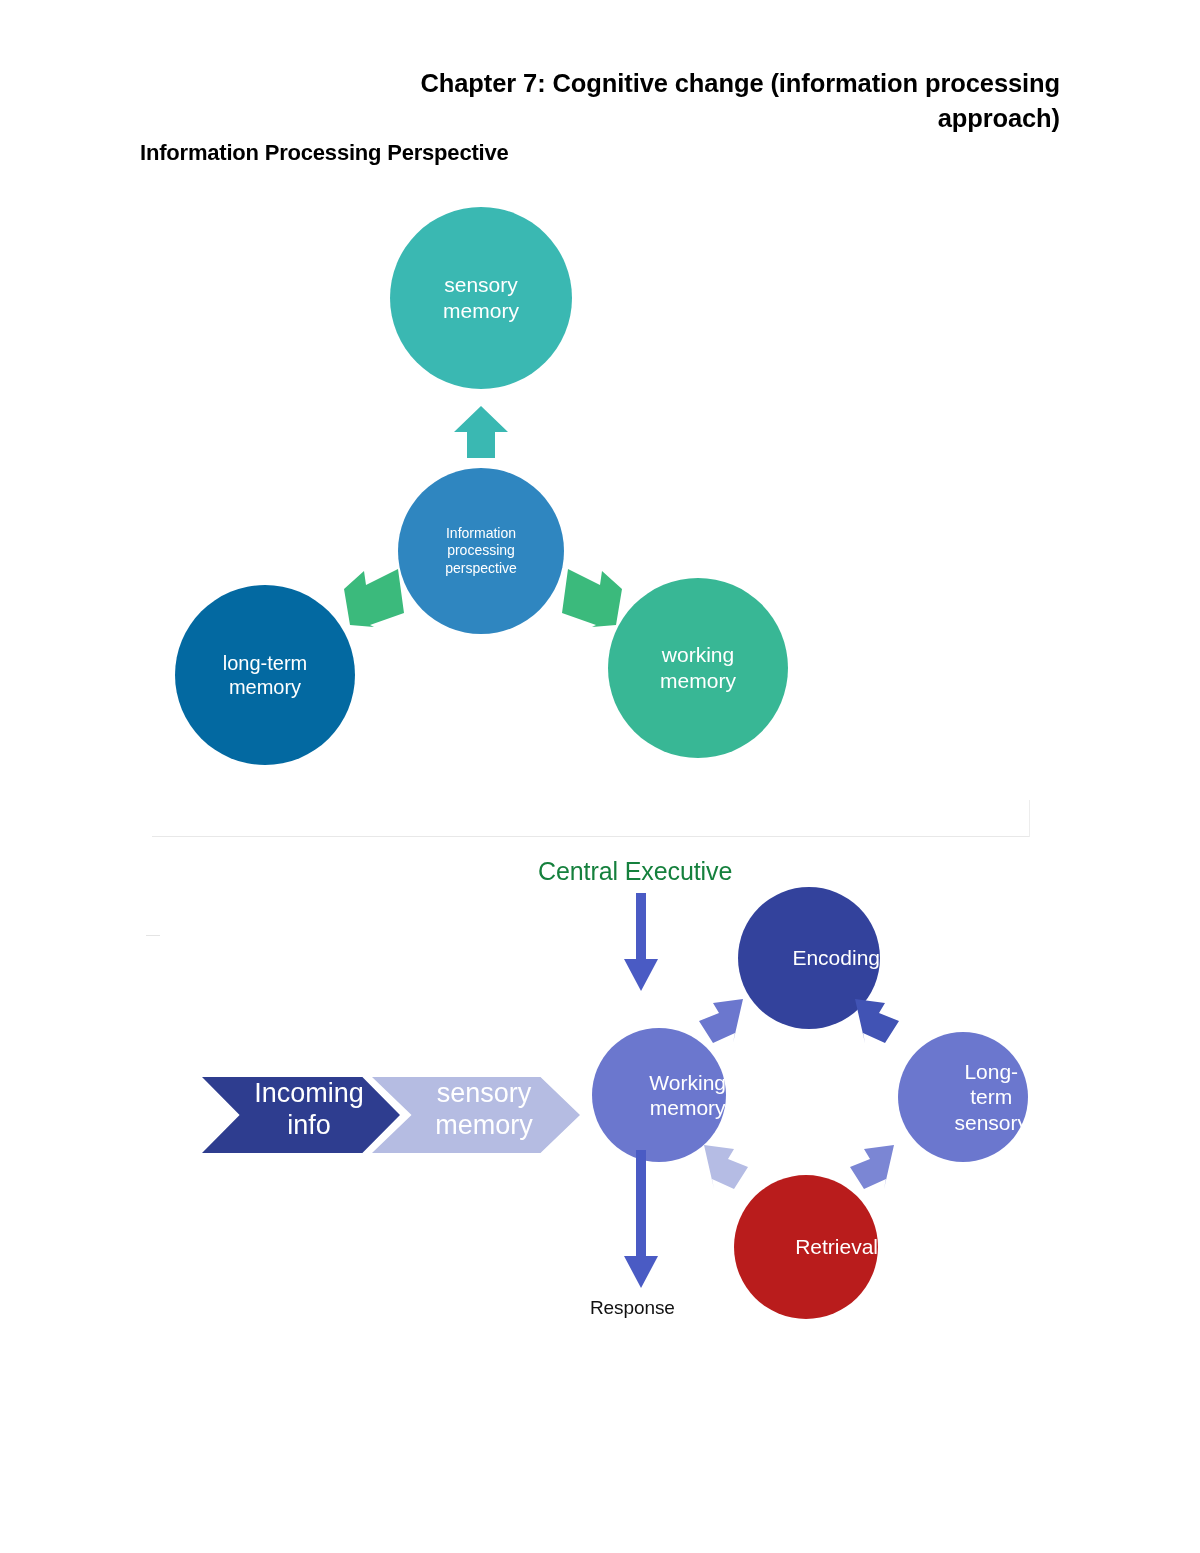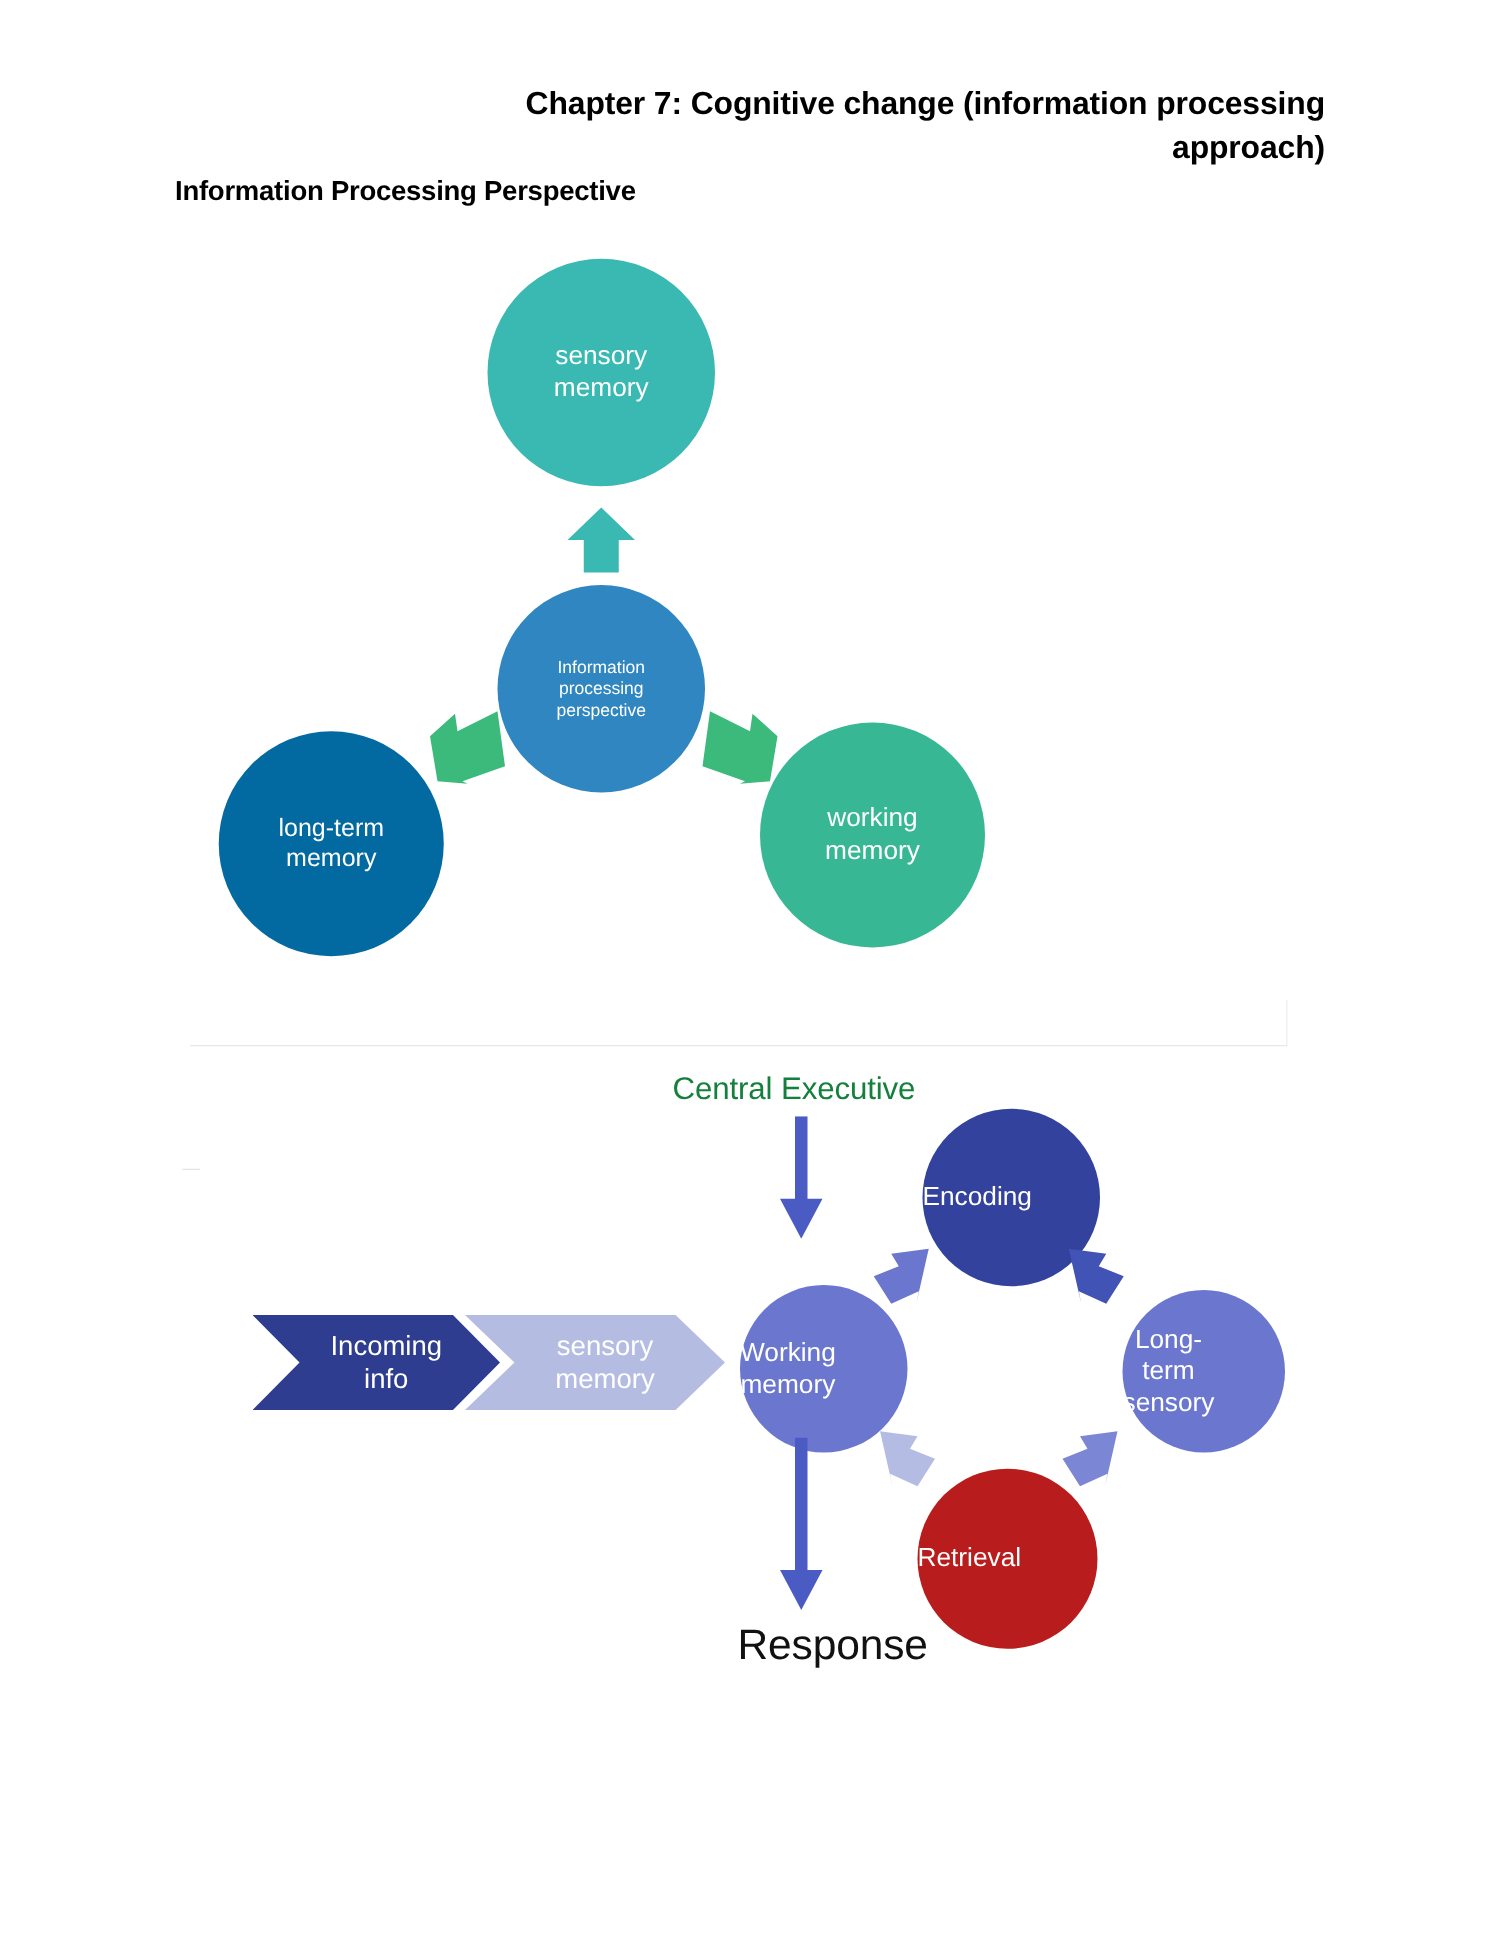--- a/index.html
+++ b/index.html
@@ -138,67 +138,67 @@
     position: absolute;
     left: 398px; top: 12px;
     font-size: 25px;
     letter-spacing: -0.1px;
     color: #15803d;
     white-space: nowrap;
   }
   .label-resp {
     position: absolute;
     left: 450px; top: 452px;
-    font-size: 34px;
+    font-size: 19px;
     letter-spacing: -0.1px;
     color: #111;
     white-space: nowrap;
   }
   .down-arrow-ce {
     position: absolute;
     left: 480px; top: 48px;
     width: 42px; height: 100px;
   }
   .down-arrow-resp {
     position: absolute;
     left: 480px; top: 305px;
     width: 42px; height: 140px;
   }
 
   .chev {
     position: absolute;
     display: flex;
-    align-items: center;
     justify-content: center;
     color: #fff;
     text-align: center;
-    font-size: 22px;
+    font-size: 27px;
     line-height: 1.2;
     white-space: pre-line;
     padding-left: 16px;
+    margin-top: 25px;
   }
   .chev-incoming {
     left: 62px; top: 207px;
     width: 198px; height: 76px;
     background: #2e3d8f;
     clip-path: polygon(0 0, 81% 0, 100% 50%, 81% 100%, 0 100%, 19% 50%);
   }
   .chev-sensory {
     left: 232px; top: 207px;
     width: 208px; height: 76px;
     background: #b5bce2;
     clip-path: polygon(0 0, 81% 0, 100% 50%, 81% 100%, 0 100%, 19% 50%);
   }
 
   .c2 {
     position: absolute;
     border-radius: 50%;
     display: flex;
     align-items: center;
-    justify-content: flex-start;
+    justify-content: flex-end;
     text-align: center;
     color: #ffffff;
     line-height: 1.2;
     white-space: pre-line;
   }
   .c-encoding {
     left: 598px; top: 42px;
     width: 142px; height: 142px;
     background: #33429c;
     font-size: 21px;

